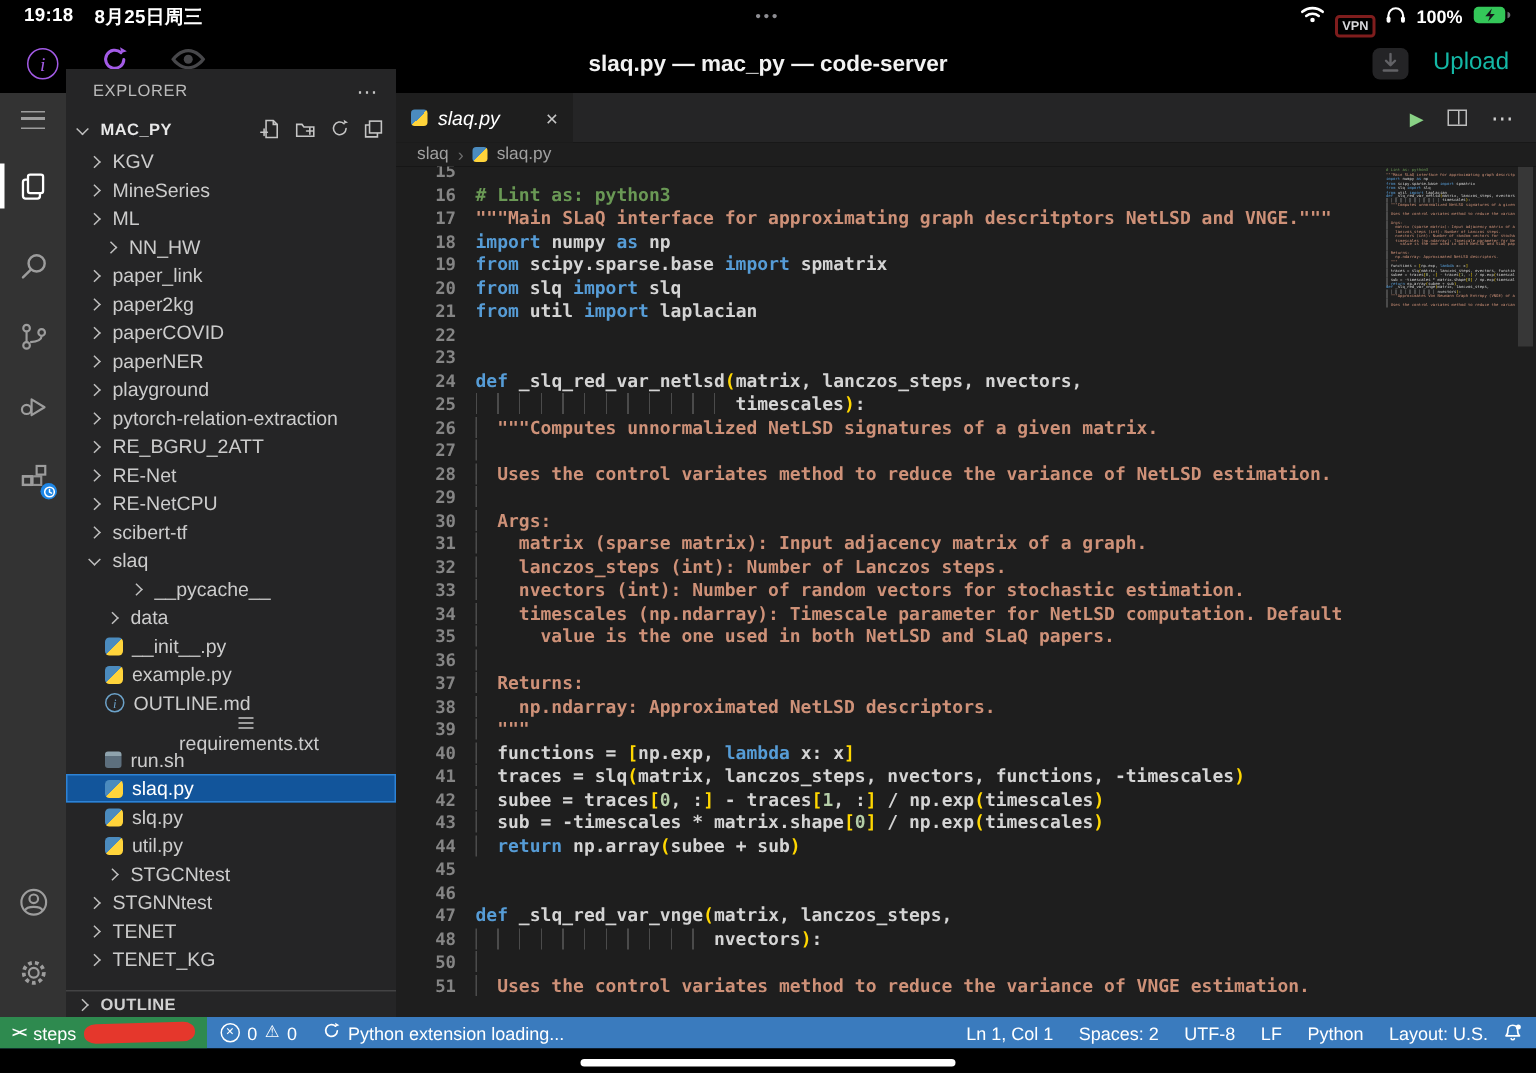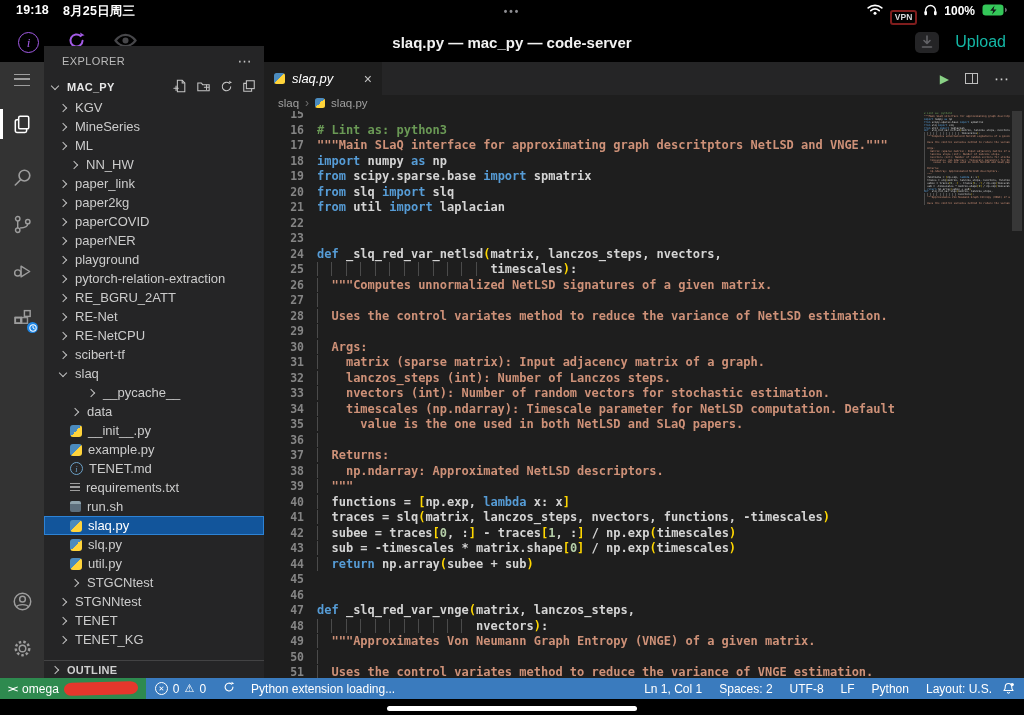--- a/index.html
+++ b/index.html
@@ -83,21 +83,21 @@
   .vscroll .slider{position:absolute;top:0;left:2px;right:2px;height:120px;background:rgba(121,121,121,.28);}
 
   
   .status-bar{position:absolute;top:678px;left:0;right:0;height:21px;background:#3A7BBE;color:#fff;display:flex;align-items:center;font-size:12px;}
   .sb-remote{height:100%;background:#2E8A4F;display:flex;align-items:center;gap:5px;padding:0 8px;box-sizing:border-box;min-width:133px;}
   .remote-glyph{font-size:9.5px;font-weight:700;letter-spacing:-1px;}
   .scribble{display:inline-block;width:74px;height:13px;background:#E5372C;border-radius:8px/6px;transform:rotate(-1.5deg);}
   .sb-problems{display:flex;align-items:center;gap:5px;padding:0 9px;}
   .err-circ{width:11px;height:11px;border:1px solid #fff;border-radius:50%;display:flex;align-items:center;justify-content:center;font-size:7px;line-height:1;}
   .warn-glyph{font-size:11px;line-height:1;}
-  .sb-loading{display:flex;align-items:flex-end;gap:16px;padding:0 8px;}
+  .sb-loading{display:flex;align-items:flex-end;gap:5px;padding:0 8px;}
   .status-right{margin-left:auto;display:flex;align-items:center;gap:17px;padding-right:10px;}
   .sb-item{white-space:nowrap;}
   .bell-wrap{display:flex;align-items:center;}
 
   
   .home-strip{position:absolute;top:699px;left:0;right:0;height:16px;background:#000;}
   .home-indicator{position:absolute;left:50%;transform:translateX(-50%);top:7px;width:250px;height:5px;border-radius:3px;background:#fff;}
 </style>
 </head>
 <body>
@@ -320,23 +320,23 @@
         <div class="tree-row" style="padding-left: 24px;">
           <span class="fi fi-python"></span>
           <span class="tree-label">__init__.py</span>
         </div>
         <div class="tree-row" style="padding-left: 24px;">
           <span class="fi fi-python"></span>
           <span class="tree-label">example.py</span>
         </div>
         <div class="tree-row" style="padding-left: 24px;">
           <span class="fi fi-markdown">i</span>
-          <span class="tree-label">TENET.md</span>
-        </div>
-        <div class="tree-row" style="padding-left: 24px;">
+          <span class="tree-label">OUTLINE.md</span>
+        </div>
+        <div class="tree-row" style="padding-left: 24px; flex-direction: column;">
           <span class="fi fi-text"></span>
           <span class="tree-label">requirements.txt</span>
         </div>
         <div class="tree-row" style="padding-left: 24px;">
           <span class="fi fi-shell"></span>
           <span class="tree-label">run.sh</span>
         </div>
         <div class="tree-row selected" style="padding-left: 24px;">
           <span class="fi fi-python"></span>
           <span class="tree-label">slaq.py</span>
@@ -421,21 +421,20 @@
         <div class="code-line"><span class="gutter">39</span><span class="ltext"><span class="t-g">  </span><span class="t-s">"""</span></span></div>
         <div class="code-line"><span class="gutter">40</span><span class="ltext"><span class="t-g">  </span><span class="t-t">functions = </span><span class="t-b">[</span><span class="t-t">np.exp, </span><span class="t-k">lambda</span><span class="t-t"> x: x</span><span class="t-b">]</span></span></div>
         <div class="code-line"><span class="gutter">41</span><span class="ltext"><span class="t-g">  </span><span class="t-t">traces = slq</span><span class="t-b">(</span><span class="t-t">matrix, lanczos_steps, nvectors, functions, -timescales</span><span class="t-b">)</span></span></div>
         <div class="code-line"><span class="gutter">42</span><span class="ltext"><span class="t-g">  </span><span class="t-t">subee = traces</span><span class="t-b">[</span><span class="t-n">0</span><span class="t-t">, :</span><span class="t-b">]</span><span class="t-t"> - traces</span><span class="t-b">[</span><span class="t-n">1</span><span class="t-t">, :</span><span class="t-b">]</span><span class="t-t"> / np.exp</span><span class="t-b">(</span><span class="t-t">timescales</span><span class="t-b">)</span></span></div>
         <div class="code-line"><span class="gutter">43</span><span class="ltext"><span class="t-g">  </span><span class="t-t">sub = -timescales * matrix.shape</span><span class="t-b">[</span><span class="t-n">0</span><span class="t-b">]</span><span class="t-t"> / np.exp</span><span class="t-b">(</span><span class="t-t">timescales</span><span class="t-b">)</span></span></div>
         <div class="code-line"><span class="gutter">44</span><span class="ltext"><span class="t-g">  </span><span class="t-k">return</span><span class="t-t"> np.array</span><span class="t-b">(</span><span class="t-t">subee + sub</span><span class="t-b">)</span></span></div>
         <div class="code-line"><span class="gutter">45</span><span class="ltext"></span></div>
         <div class="code-line"><span class="gutter">46</span><span class="ltext"></span></div>
         <div class="code-line"><span class="gutter">47</span><span class="ltext"><span class="t-k">def</span><span class="t-t"> _slq_red_var_vnge</span><span class="t-b">(</span><span class="t-t">matrix, lanczos_steps,</span></span></div>
         <div class="code-line"><span class="gutter">48</span><span class="ltext"><span class="t-g">                      </span><span class="t-t">nvectors</span><span class="t-b">)</span><span class="t-t">:</span></span></div>
-        <div class="code-line"><span class="gutter">49</span><span class="ltext"><span class="t-g">  </span><span class="t-s">"""Approximates Von Neumann Graph Entropy (VNGE) of a given matrix.</span></span></div>
         <div class="code-line"><span class="gutter">50</span><span class="ltext"><span class="t-g">  </span></span></div>
         <div class="code-line"><span class="gutter">51</span><span class="ltext"><span class="t-g">  </span><span class="t-s">Uses the control variates method to reduce the variance of VNGE estimation.</span></span></div>
       </div>
     <div class="minimap">
         <div>
           <span class="mini-line"></span>
           <span class="mini-line"><span class="t-c"># Lint as: python3</span></span>
           <span class="mini-line"><span class="t-s">"""Main SLaQ interface for approximating graph descritptors NetLSD and VNGE."""</span></span>
           <span class="mini-line"><span class="t-k">import</span><span class="t-t"> numpy </span><span class="t-k">as</span><span class="t-t"> np</span></span>
           <span class="mini-line"><span class="t-k">from</span><span class="t-t"> scipy.sparse.base </span><span class="t-k">import</span><span class="t-t"> spmatrix</span></span>
@@ -474,21 +473,21 @@
         </div>
       </div>
     <div class="vscroll">
         <div class="slider"></div>
       </div>
   </div>
 
   <div class="status-bar">
     <div class="sb-remote">
       <span class="remote-glyph">&gt;&lt;</span>
-      <span>omega</span>
+      <span>steps</span>
       <span class="scribble"></span>
     </div>
     <div class="sb-problems">
       <span class="err-circ">✕</span>
       <span>0</span>
       <span class="warn-glyph">⚠</span>
       <span>0</span>
     </div>
     <div class="sb-loading">
       <span><svg width="12" height="12" viewBox="0 0 16 16">

